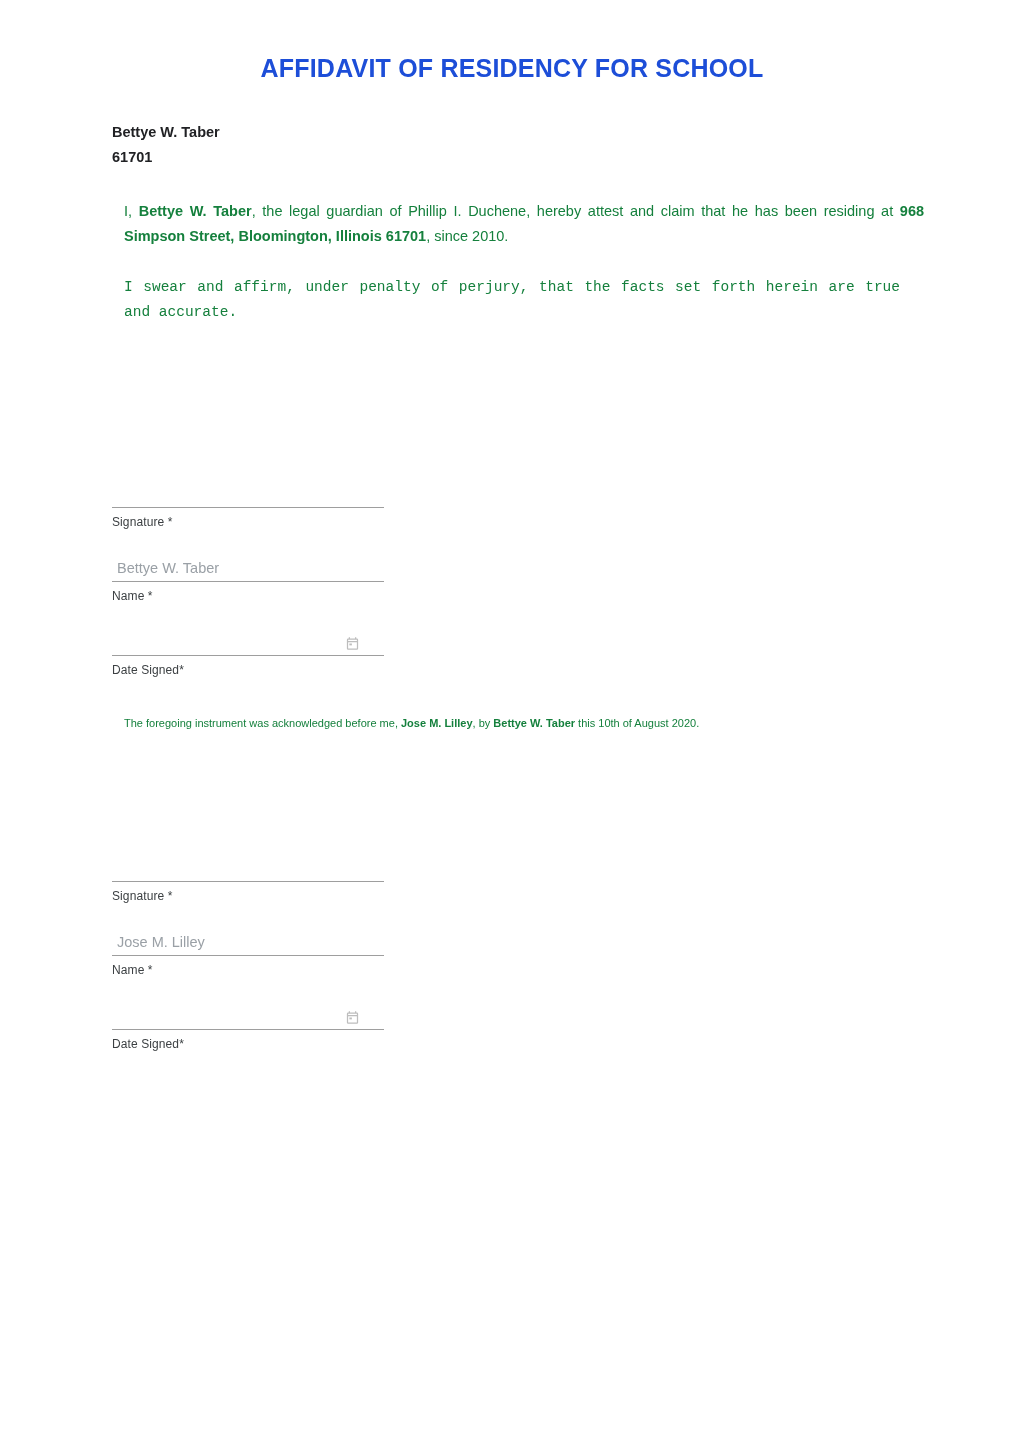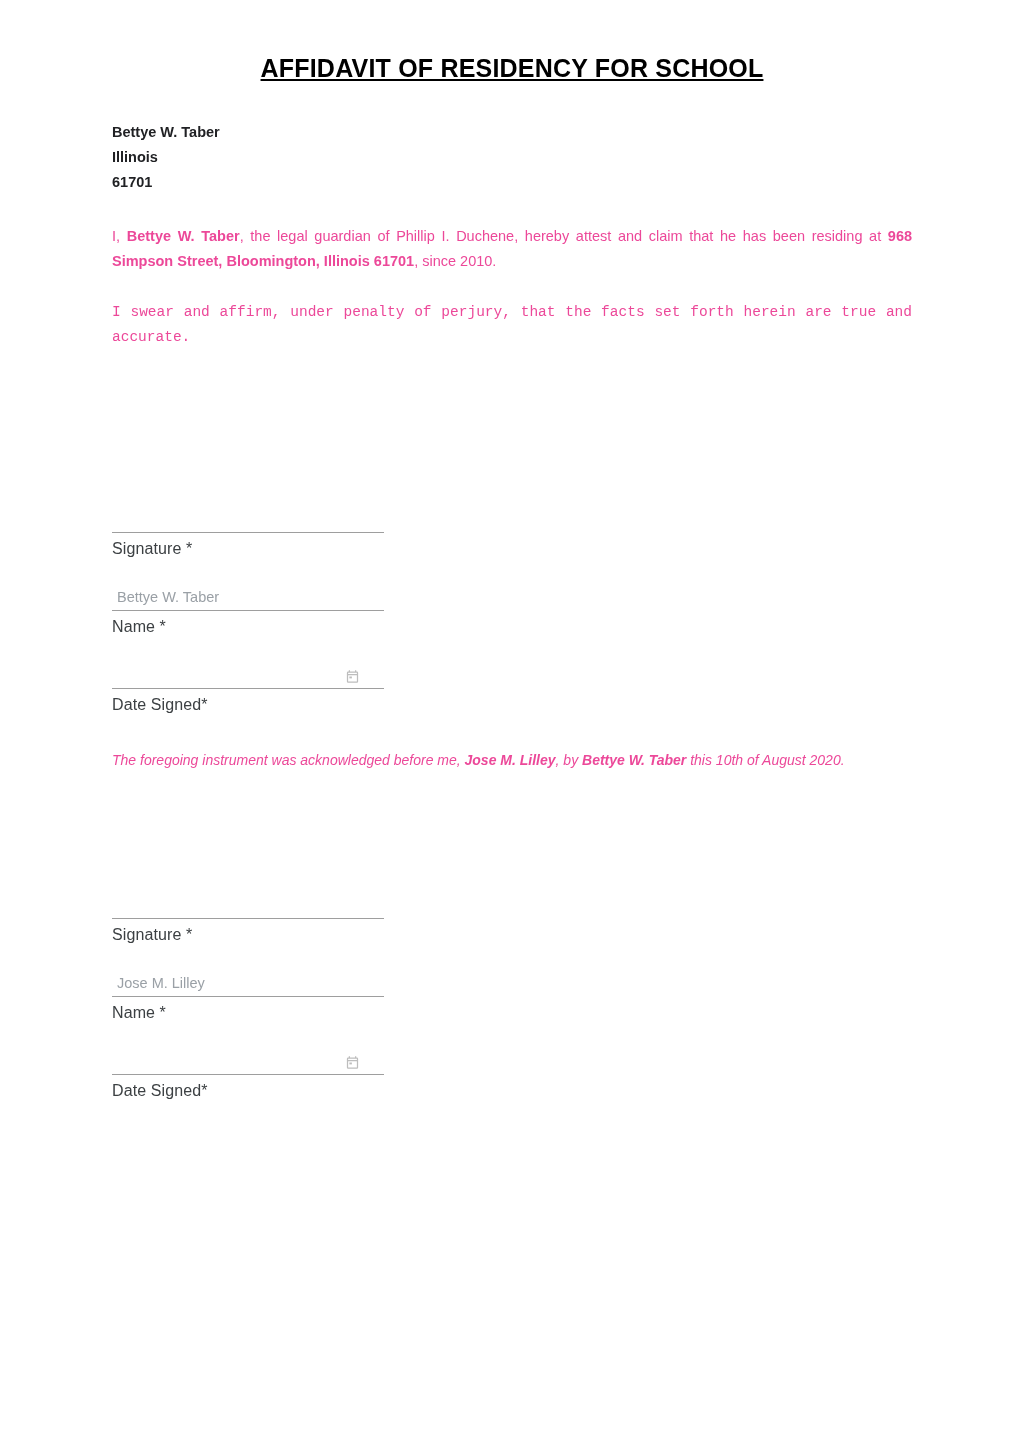--- a/index.html
+++ b/index.html
@@ -21,44 +21,43 @@
     height: 1446px;
     box-sizing: border-box;
     padding: 0;
     background: #fff;
   }
   .doc-title {
     text-align: center;
     font-size: 25px;
     font-weight: bold;
     letter-spacing: 0.2px;
-    color: #000000;
+    color: #1d4ed8;
     margin: 0;
     padding-top: 54px;
-    text-decoration: underline;
   }
   .content {
     padding: 0 112px 0 112px;
   }
   .addr-block {
     margin-top: 37px;
     font-size: 14.5px;
     font-weight: bold;
     line-height: 25px;
     color: #202124;
   }
   .addr-line {
     display: block;
   }
   .para {
     font-size: 14.5px;
     line-height: 25px;
-    color: #ec4899;
+    color: #15803d;
     text-align: justify;
-    margin: 0;
+    margin: 12px;
   }
   .para-1 {
     margin-top: 29px;
     width: 800px;
   }
   .para-2 {
     margin-top: 26px;
     font-family: Liberation Mono, monospace;
   }
   b, .b {
@@ -74,21 +73,21 @@
     margin-top: 103px;
   }
   .field {
     position: relative;
   }
   .rule {
     border-bottom: 1px solid #9e9e9e;
     height: 0;
   }
   .field-label {
-    font-size: 16px;
+    font-size: 12px;
     color: #3c4043;
     margin-top: 7px;
     letter-spacing: 0.1px;
   }
   .spacer-sig {
     height: 42px;
   }
   .input-row {
     position: relative;
     height: 28px;
@@ -113,38 +112,36 @@
     height: 15px;
   }
   .gap-sig-name {
     height: 24px;
   }
   .gap-name-date {
     height: 24px;
   }
   .ack-para {
     margin-top: 33px;
-    font-size: 14px;
+    font-size: 11px;
     line-height: 26px;
     width: 790px;
-    font-style: italic;
   }
 </style>
 </head>
 <body>
 
 <div class="page">
 
   <h1 class="doc-title">AFFIDAVIT OF RESIDENCY FOR SCHOOL</h1>
 
   <div class="content">
 
     <div class="addr-block">
       <span class="addr-line">Bettye W. Taber</span>
-      <span class="addr-line">Illinois</span>
       <span class="addr-line">61701</span>
     </div>
 
     <p class="para para-1"><span>I, </span><b>Bettye W. Taber</b><span>, the legal guardian of Phillip I. Duchene, hereby attest and claim that he has been residing at </span><b>968 Simpson Street, Bloomington, Illinois 61701</b><span>, since 2010.</span></p>
 
     <p class="para para-2">I swear and affirm, under penalty of perjury, that the facts set forth herein are true and accurate.</p>
 
     <div class="sig-group sig-group-1">
       <div class="field">
         <div class="spacer-sig"></div>

